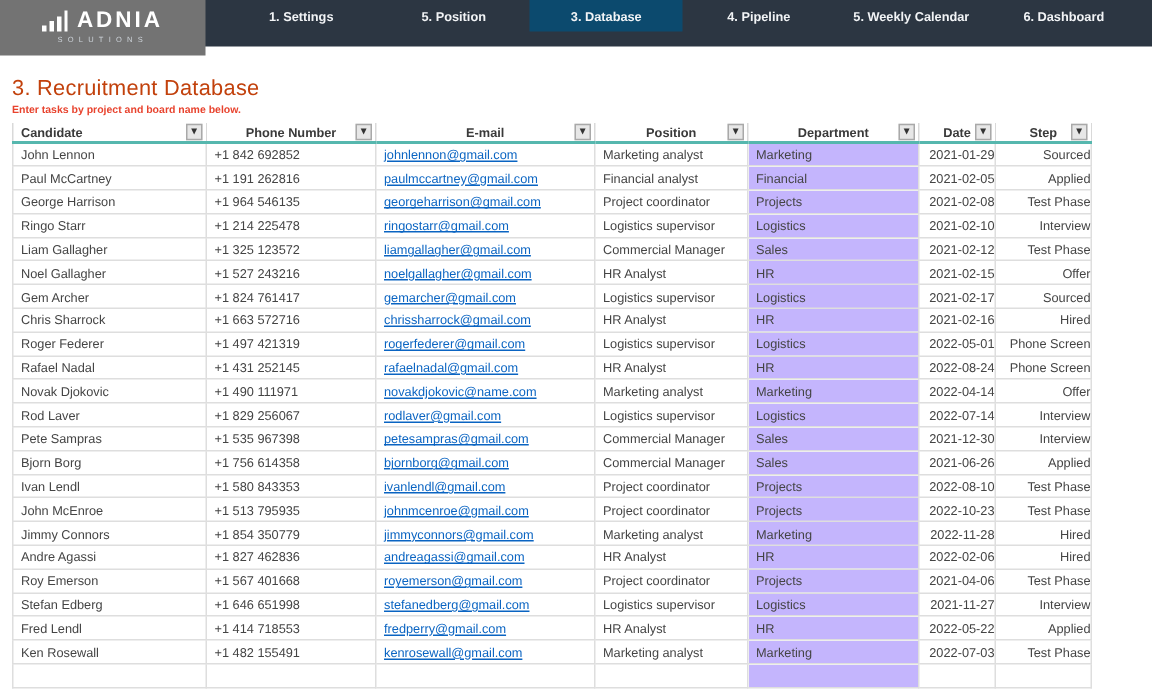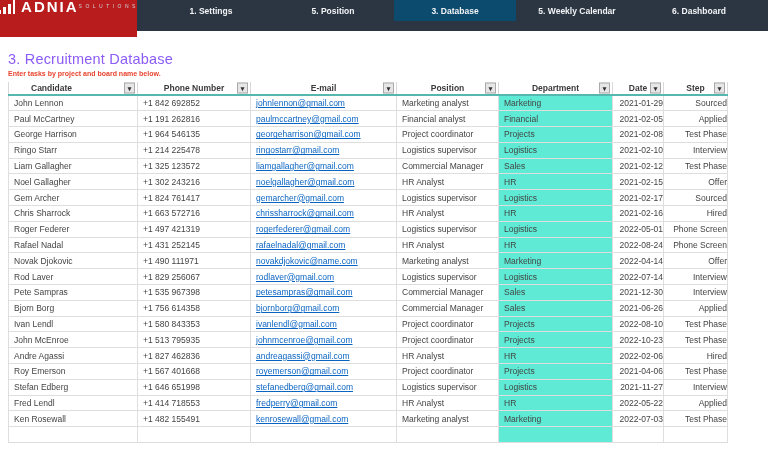--- a/index.html
+++ b/index.html
@@ -2,54 +2,54 @@
 <html><head>
 <meta charset="utf-8">
 <style>
   * { margin:0; padding:0; box-sizing:border-box; }
   html,body { width:768px; height:465px; overflow:hidden; background:#fff;
               font-family:"Liberation Sans", sans-serif; }
 
   
   .navbar { position:relative; height:31px; background:#2c3642; }
   .logo { position:absolute; left:0; top:0; width:137px; height:37px;
-          background:#b91c1c; z-index:2; display:flex; flex-direction:row;
-          align-items:flex-start; justify-content:center; }
+          background:#737373; z-index:2; display:flex; flex-direction:column;
+          align-items:center; justify-content:center; }
   .logo-row { display:flex; align-items:flex-end; gap:1px; }
   .logo-bars { display:flex; align-items:flex-end; gap:2px; margin-right:5px; }
   .logo-bars i { display:block; width:3px; background:#fff; }
   .logo-bars .b1 { height:4px; } .logo-bars .b2 { height:7px; }
   .logo-bars .b3 { height:10px; } .logo-bars .b4 { height:14px; width:2px; }
   .logo-text { color:#fff; font-size:15px; font-weight:bold; letter-spacing:2px; line-height:14px; }
   .logo-sub { color:#cdd3d9; font-size:5px; letter-spacing:3.5px; margin-top:3px; }
 
   .tabs { position:absolute; left:150px; right:8px; top:0; height:21px; display:flex; }
   .tab { flex:1; display:flex; align-items:center; justify-content:center;
          color:#f2f4f6; font-size:8.5px; font-weight:bold; cursor:pointer; }
   .tab.active { background:#0c4a6e; }
 
   
   .content { padding:20px 0 0 8px; }
-  h1 { font-size:14.5px; font-weight:400; color:#8b5cf6; letter-spacing:.2px; }
+  h1 { font-size:14.5px; font-weight:400; color:#c2410c; letter-spacing:.2px; }
   .subtitle { font-size:7px; font-weight:bold; color:#e8432e; margin-top:3px; }
 
   
   table { border-collapse:collapse; table-layout:fixed; width:719px; margin-top:5px; }
   th { position:relative; height:13px; font-size:8.5px; font-weight:bold; color:#3a3a3a;
        background:#fff; border:1px solid #d9d9d9; border-top:none;
        border-bottom:2px solid #56b7ae; text-align:center; }
-  th.c0 { text-align:left; padding-left:22px;margin-left:33px; }
+  th.c0 { text-align:left; padding-left:5px;margin-left:33px; }
   .filter-btn { position:absolute; right:2px; top:50%; transform:translateY(-50%);
                 width:11px; height:11px; background:#e7e7e7; border:1px solid #a9a9a9;
                 font-size:7px; line-height:9px; text-align:center; color:#333; cursor:pointer; }
   td { height:15.8px; font-size:8.5px; color:#444; border:1px solid #dedede;
        white-space:nowrap; overflow:hidden; background:#fff; }
   td.c0, td.c1, td.c2, td.c3, td.c4 { text-align:left; padding-left:5px; }
   td.c5, td.c6 { text-align:right; }
-  td.c4 { background:#5eead4; }
+  td.c4 { background:#c4b5fd; }
   .email-link { color:#0a64c2; text-decoration:underline; cursor:pointer; }
 </style>
 </head>
 <body>
 
 <div class="app">
 
   <header class="navbar">
     <div class="logo">
       <div class="logo-row">
@@ -60,20 +60,21 @@
             <i class="b4"></i>
         </span>
         <span class="logo-text">ADNIA</span>
       </div>
       <div class="logo-sub">SOLUTIONS</div>
     </div>
     <nav class="tabs" id="tabs">
         <div class="tab">1. Settings</div>
         <div class="tab">5. Position</div>
         <div class="tab active">3. Database</div>
+        <div class="tab">4. Pipeline</div>
         <div class="tab">5. Weekly Calendar</div>
         <div class="tab">6. Dashboard</div>
       </nav>
   </header>
 
   <main class="content">
     <h1>3. Recruitment Database</h1>
     <p class="subtitle">Enter tasks by project and board name below.</p>
 
     <table>
@@ -138,21 +139,21 @@
             <td class="c0">Liam Gallagher</td>
             <td class="c1">+1 325 123572</td>
             <td class="c2"><a class="email-link">liamgallagher@gmail.com</a></td>
             <td class="c3">Commercial Manager</td>
             <td class="c4">Sales</td>
             <td class="c5">2021-02-12</td>
             <td class="c6">Test Phase</td>
           </tr>
           <tr>
             <td class="c0">Noel Gallagher</td>
-            <td class="c1">+1 302 243216</td>
+            <td class="c1">+1 527 243216</td>
             <td class="c2"><a class="email-link">noelgallagher@gmail.com</a></td>
             <td class="c3">HR Analyst</td>
             <td class="c4">HR</td>
             <td class="c5">2021-02-15</td>
             <td class="c6">Offer</td>
           </tr>
           <tr>
             <td class="c0">Gem Archer</td>
             <td class="c1">+1 824 761417</td>
             <td class="c2"><a class="email-link">gemarcher@gmail.com</a></td>
@@ -236,20 +237,29 @@
           <tr>
             <td class="c0">John McEnroe</td>
             <td class="c1">+1 513 795935</td>
             <td class="c2"><a class="email-link">johnmcenroe@gmail.com</a></td>
             <td class="c3">Project coordinator</td>
             <td class="c4">Projects</td>
             <td class="c5">2022-10-23</td>
             <td class="c6">Test Phase</td>
           </tr>
           <tr>
+            <td class="c0">Jimmy Connors</td>
+            <td class="c1">+1 854 350779</td>
+            <td class="c2"><a class="email-link">jimmyconnors@gmail.com</a></td>
+            <td class="c3">Marketing analyst</td>
+            <td class="c4">Marketing</td>
+            <td class="c5">2022-11-28</td>
+            <td class="c6">Hired</td>
+          </tr>
+          <tr>
             <td class="c0">Andre Agassi</td>
             <td class="c1">+1 827 462836</td>
             <td class="c2"><a class="email-link">andreagassi@gmail.com</a></td>
             <td class="c3">HR Analyst</td>
             <td class="c4">HR</td>
             <td class="c5">2022-02-06</td>
             <td class="c6">Hired</td>
           </tr>
           <tr>
             <td class="c0">Roy Emerson</td>

